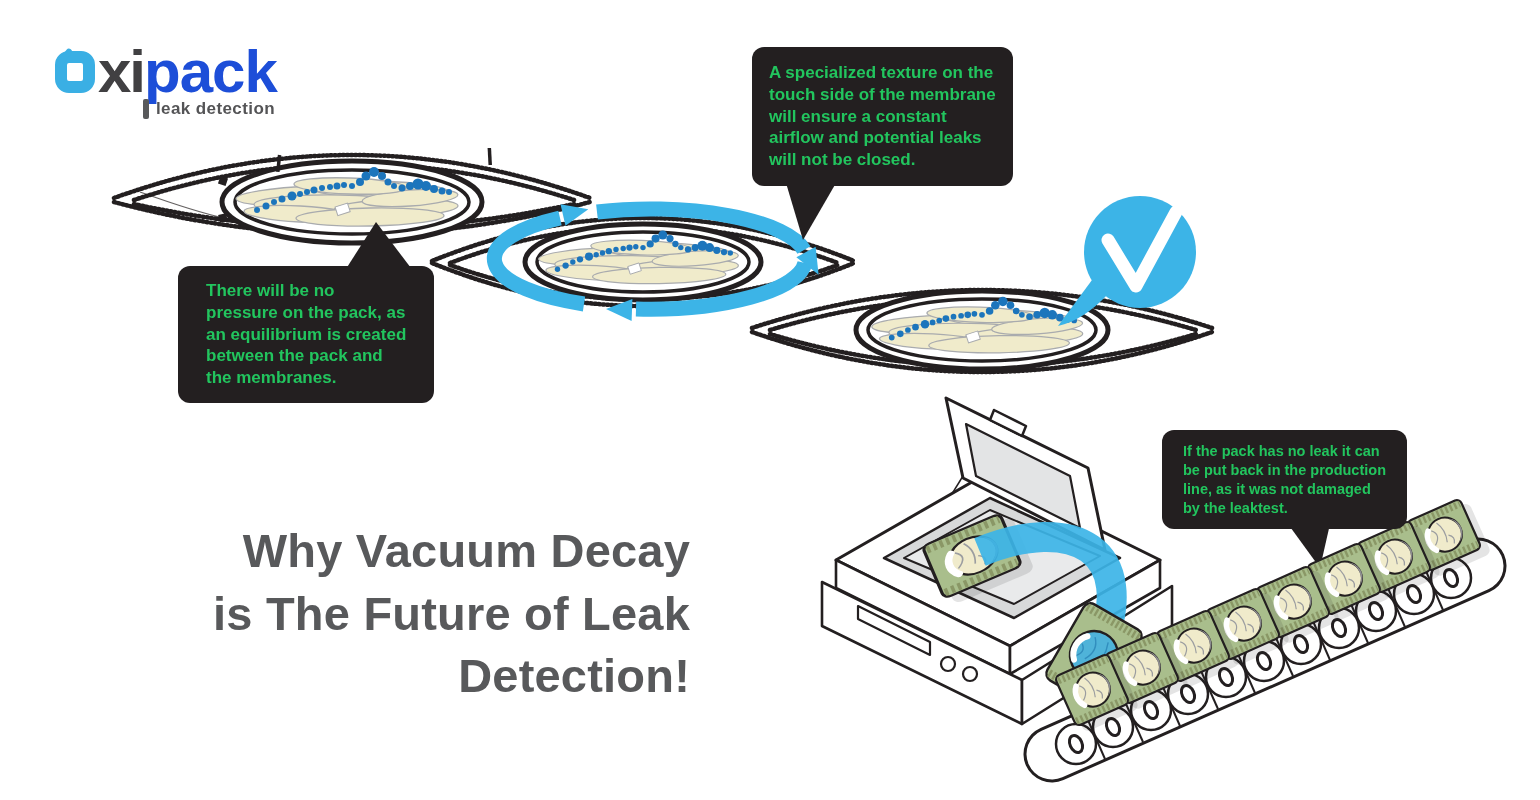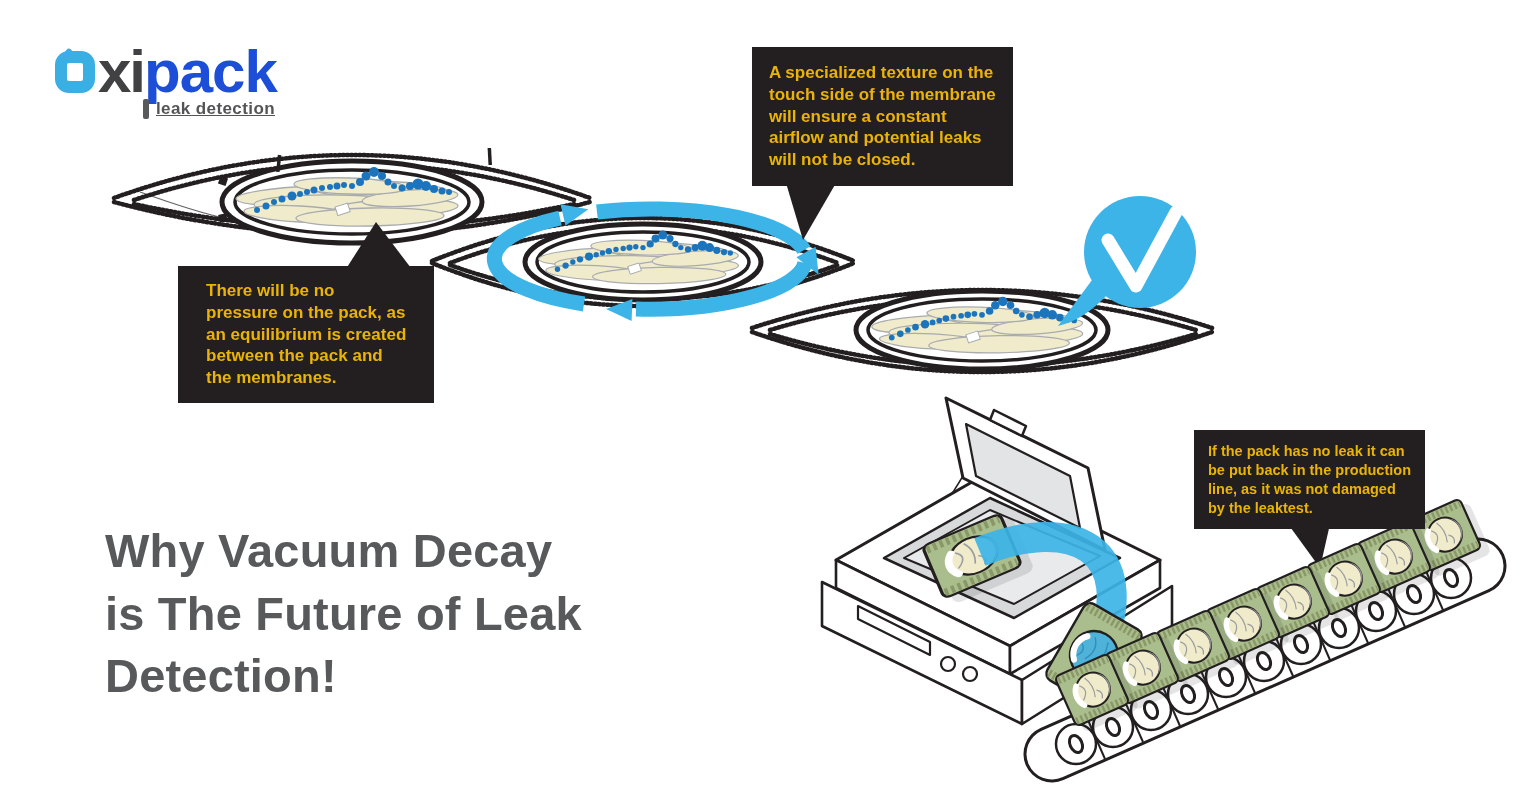--- a/index.html
+++ b/index.html
@@ -12,31 +12,31 @@
   .logo-row{display:flex;align-items:flex-end;height:62px;}
   .logo-o{position:relative;display:inline-block;width:16px;height:18px;
           border:12px solid #3AAFE4;border-radius:14px;margin-bottom:3px;}
   .logo-o-accent{position:absolute;top:-16px;left:-6px;width:6px;height:22px;
           background:#3AAFE4;border-radius:3px;transform:rotate(38deg);}
   .logo-xi{font-size:60px;font-weight:bold;color:#414042;line-height:.78;letter-spacing:-2px;margin-left:3px;}
   .logo-pack{font-size:60px;font-weight:bold;color:#1d4ed8;line-height:.78;letter-spacing:-1px;}
   .logo-tagline-row{display:flex;align-items:center;margin:3px 0 0 88px;}
   .logo-descender{display:inline-block;width:6px;height:20px;background:#58595B;
           border-radius:2px;margin-right:7px;}
-  .logo-tagline{font-size:17px;font-weight:bold;color:#545456;letter-spacing:.4px;text-decoration:underline;}
+  .logo-tagline{font-size:17px;font-weight:bold;color:#545456;letter-spacing:.4px;}
 
   
-  .bubble{position:absolute;background:#231F20;color:#eab308;font-weight:bold;
-          border-radius:0;white-space:pre-line;width:max-content;z-index:5;}
+  .bubble{position:absolute;background:#231F20;color:#22c55e;font-weight:bold;
+          border-radius:12px;white-space:pre-line;width:max-content;z-index:5;}
   .bubble.b1{left:178px;top:266px;font-size:17px;line-height:1.28;padding:14px 28px;}
   .bubble.b2{left:752px;top:47px;font-size:17px;line-height:1.28;padding:15px 17px;}
-  .bubble.b3{left:1162px;top:430px;font-size:14.5px;line-height:1.3;padding:12px 14px;margin-left:32px;}
+  .bubble.b3{left:1162px;top:430px;font-size:14.5px;line-height:1.3;padding:12px 21px;}
 
   
-  .heading{position:absolute;left:105px;top:520px;width:585px;text-align:left;
+  .heading{position:absolute;left:105px;top:520px;width:585px;text-align:right;
            font-size:47px;font-weight:bold;color:#58595B;line-height:1.33;
            white-space:pre-line;letter-spacing:.2px;}
 </style>
 </head>
 <body>
 
 <div id="stage">
 
 <svg id="art" width="1540" height="800" viewBox="0 0 1540 800">
   <defs>

